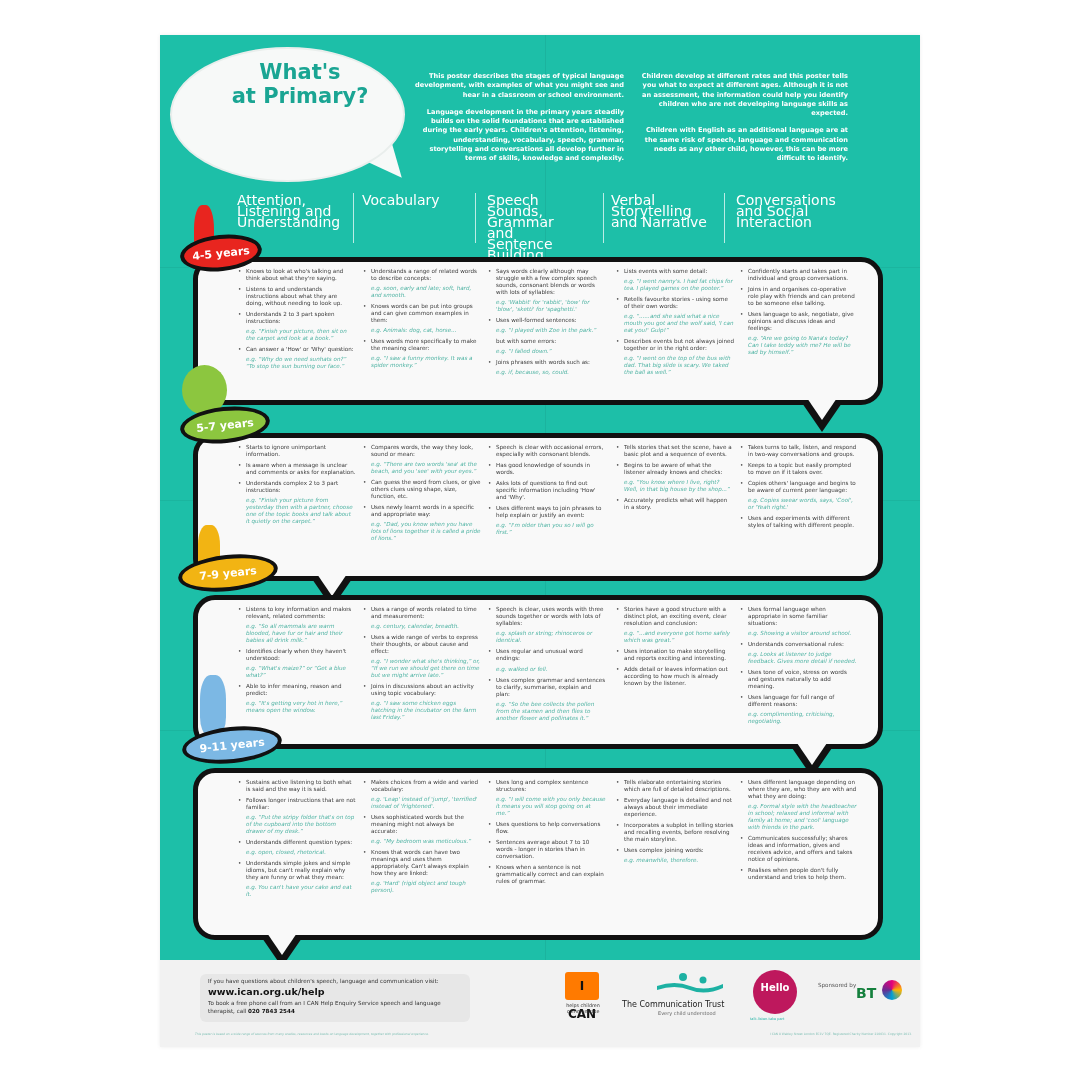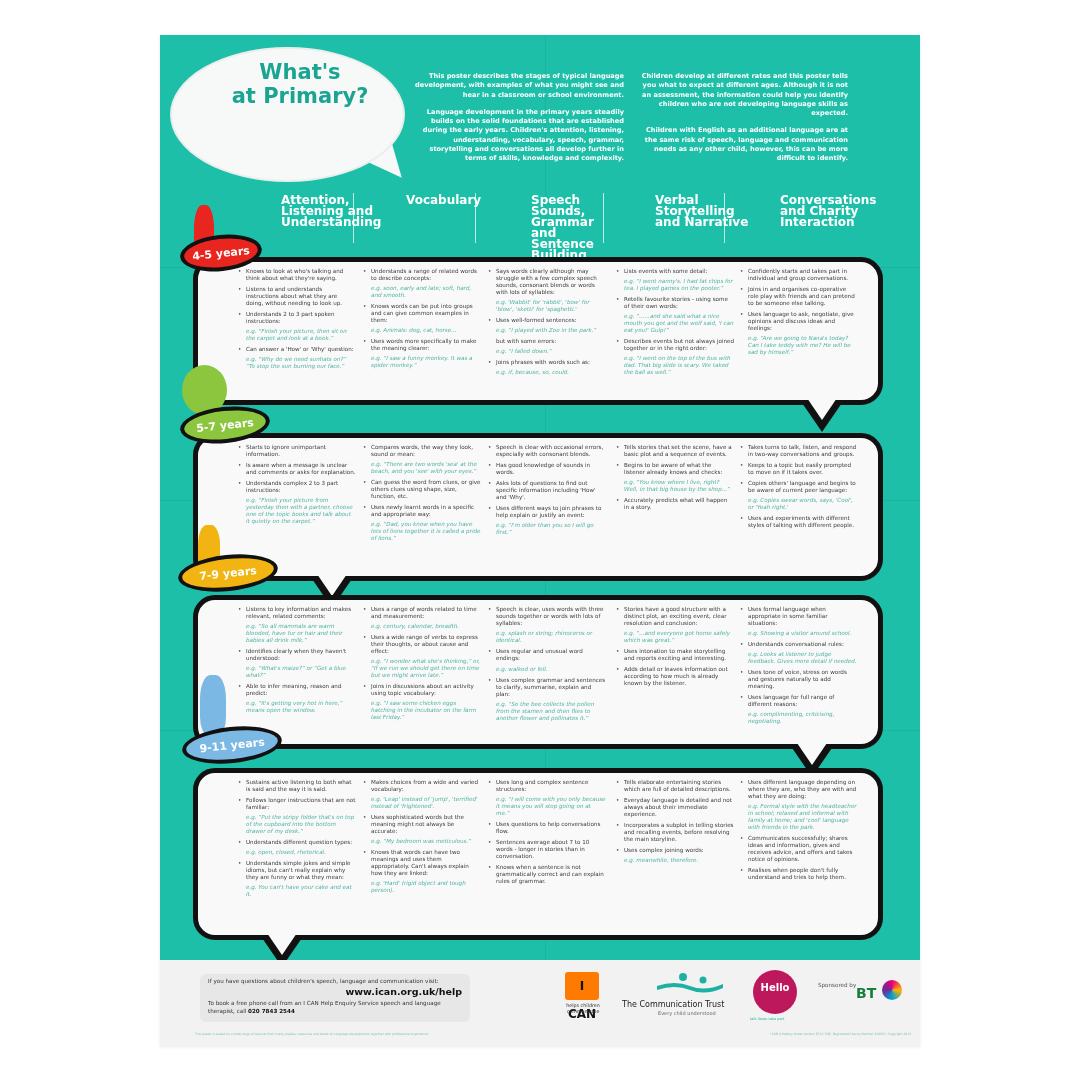--- a/index.html
+++ b/index.html
@@ -31,21 +31,21 @@
   }
   .intro-col {
     position: absolute; top: 37px; width: 210px;
     color: #ffffff; font-size: 6.6px; line-height: 9.3px; font-weight: bold; text-align: right;
   }
   .intro-col p { margin-bottom: 8px; }
 
   
   .col-headers { position: absolute; left: 0; top: 158px; width: 760px; height: 55px; }
   .col-header {
-    position: absolute; top: 2px; color: #ffffff; font-weight: bold; font-size: 12px; line-height: 11px; margin-left: 44px;
+    position: absolute; top: 2px; color: #ffffff; font-weight: normal; font-size: 14px; line-height: 11px;
   }
   .col-sep { position: absolute; top: 0; width: 1px; height: 50px; background: rgba(255,255,255,0.7); }
 
   
   .band {
     position: absolute; left: 33px; width: 690px;
     background: #f9f9f9; border: 5px solid #111; border-radius: 22px;
   }
   .band-tail {
     position: absolute; width: 0; height: 0;
@@ -78,21 +78,21 @@
 
   
   .footer {
     position: absolute; left: 0; top: 925px; width: 760px; height: 87px; background: #f2f2f2;
   }
   .contact-box {
     position: absolute; left: 40px; top: 14px; width: 270px; height: 48px;
     background: #e7e7e7; border-radius: 6px; padding: 4px 8px;
   }
   .contact-q { font-size: 5.6px; color: #333; }
-  .contact-url { font-size: 9.5px; color: #111; font-weight: bold; margin: 2px 0; text-align: right; }
+  .contact-url { font-size: 9.5px; color: #111; font-weight: bold; margin: 2px 0; }
   .contact-book { font-size: 5.6px; color: #333; line-height: 8px; }
   .contact-book b { color: #111; }
   .fine-left { position: absolute; left: 35px; top: 72px; font-size: 3px; color: #7fbfb4; font-style: italic; }
   .fine-right { position: absolute; right: 8px; top: 72px; font-size: 3px; color: #7fbfb4; }
 
   .ican-logo { position: absolute; left: 405px; top: 12px; width: 34px; height: 28px; background: #ff7a00; border-radius: 3px; color: #111; font-weight: bold; font-size: 12px; text-align: center; line-height: 28px; }
   .ican-sub { position: absolute; left: 398px; top: 43px; font-size: 4.8px; color: #333; text-align: center; line-height: 6px; }
   .ct-logo { position: absolute; left: 495px; top: 12px; width: 70px; height: 22px; }
   .ct-name { position: absolute; left: 462px; top: 40px; font-size: 8px; color: #222; font-weight: normal; }
   .ct-sub { position: absolute; left: 498px; top: 50px; font-size: 5px; color: #666; }
@@ -129,21 +129,21 @@
 
   <div class="col-headers">
     <div class="col-header" style="left:77px;width:110px">Attention, Listening and Understanding</div>
     <div class="col-sep" style="left:193px"></div>
     <div class="col-header" style="left:202px;width:100px">Vocabulary</div>
     <div class="col-sep" style="left:315px"></div>
     <div class="col-header" style="left:327px;width:90px">Speech Sounds, Grammar and Sentence Building</div>
     <div class="col-sep" style="left:443px"></div>
     <div class="col-header" style="left:451px;width:100px">Verbal Storytelling and Narrative</div>
     <div class="col-sep" style="left:564px"></div>
-    <div class="col-header" style="left:576px;width:110px">Conversations and Charity Interaction</div>
+    <div class="col-header" style="left:576px;width:110px">Conversations and Social Interaction</div>
   </div>
 
   <div class="band" style="top:222px;height:148px">
     <div class="band-cols" id="band-0">
         <div class="bcol" style="left: 0px;">
           <div class="item"><span>Knows to look at who's talking and think about what they're saying.</span></div>
           <div class="item"><span>Listens to and understands instructions about what they are doing, without needing to look up.</span></div>
           <div class="item"><span>Understands 2 to 3 part spoken instructions:</span><span class="ex">e.g. “Finish your picture, then sit on the carpet and look at a book.”</span></div>
           <div class="item"><span>Can answer a 'How' or 'Why' question:</span><span class="ex">e.g. “Why do we need sunhats on?” “To stop the sun burning our face.”</span></div>
         </div>

